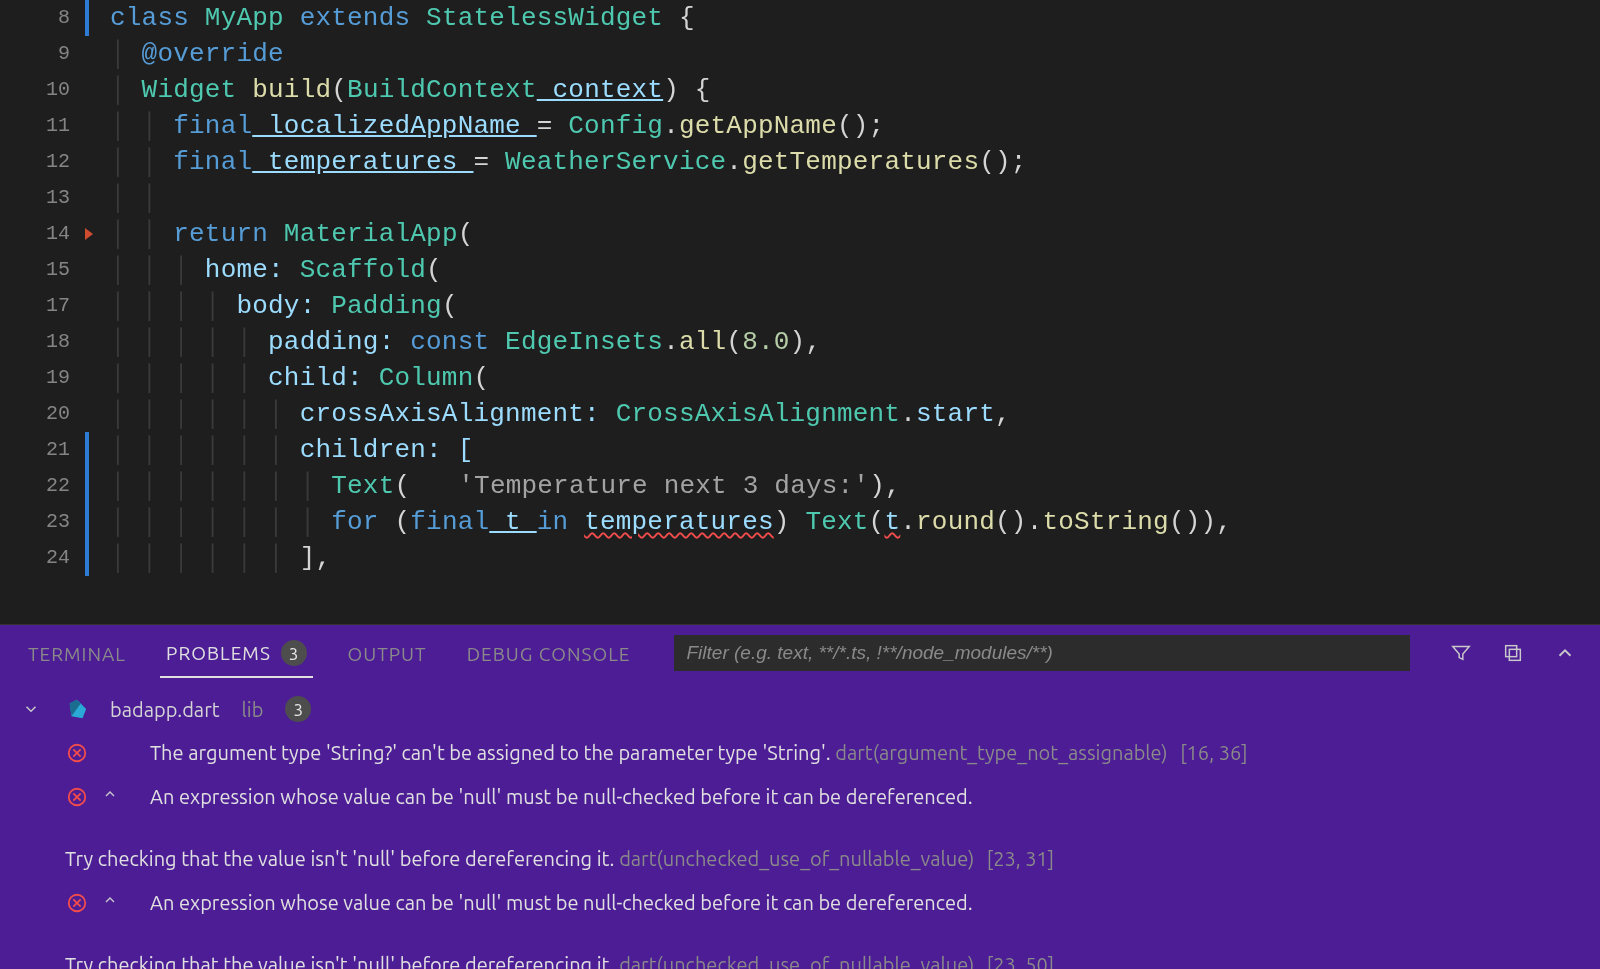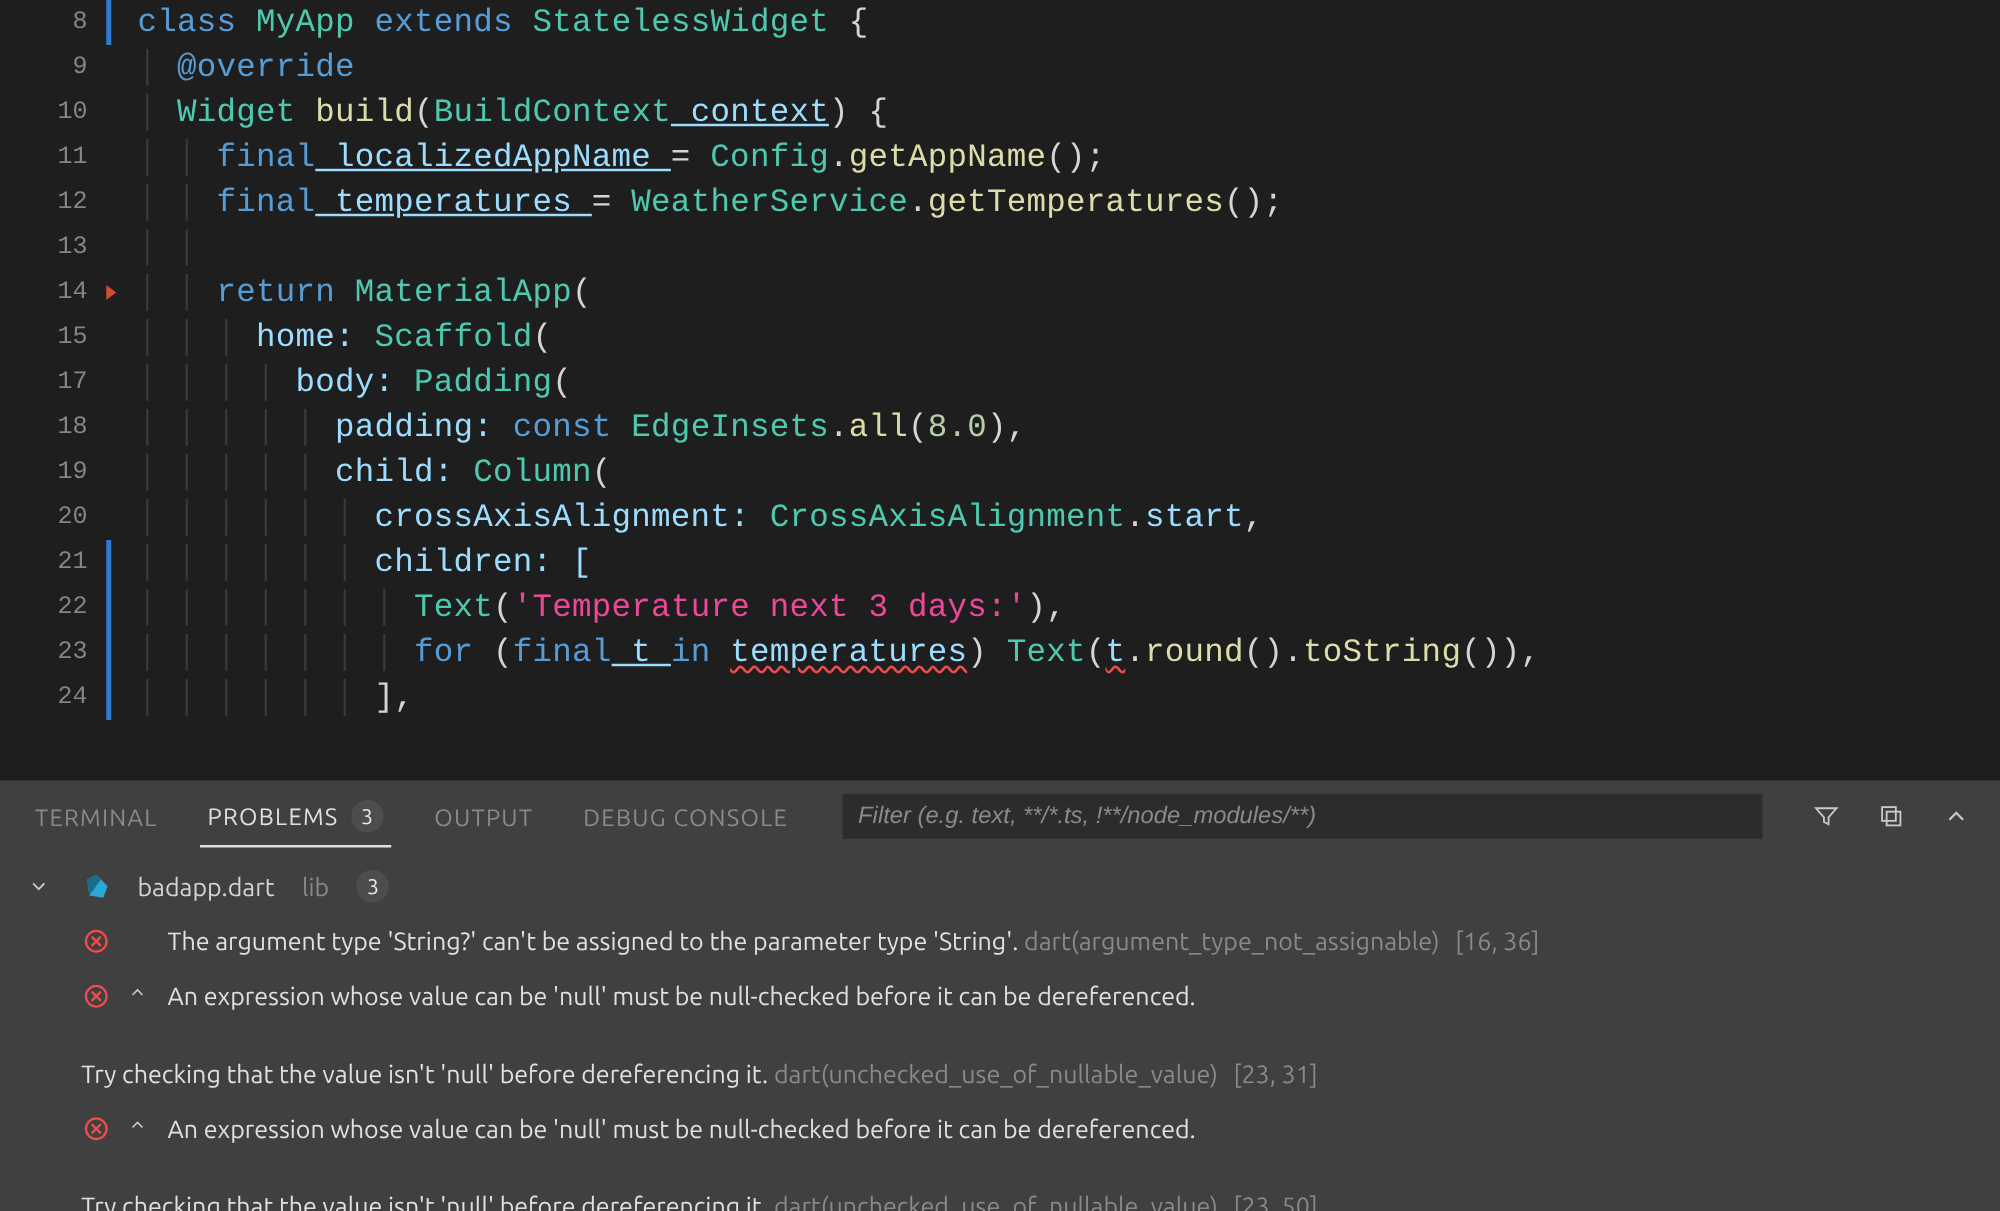--- a/index.html
+++ b/index.html
@@ -57,40 +57,40 @@
     letter-spacing: 0.2px;
     position: relative;
   }
   .indent-guide {
     color: #3a3a3a;
   }
   .tok-kw { color: #569cd6; }
   .tok-type { color: #4ec9b0; }
   .tok-fn { color: #dcdcaa; }
   .tok-anno { color: #569cd6; }
-  .tok-str { color: #ec4899; }
+  .tok-str { color: #a3a3a3; margin-left: 48px; }
   .tok-num { color: #b5cea8; }
   .tok-const { color: #569cd6; }
   .tok-prop { color: #9cdcfe; }
   .tok-method { color: #dcdcaa; }
   .tok-var { color: #9cdcfe; text-decoration: underline; }
   .tok-punc { color: #d4d4d4; }
   .squiggle {
     text-decoration-line: underline;
     text-decoration-style: wavy;
     text-decoration-color: #f14c4c;
     text-decoration-thickness: 2px;
     text-underline-offset: 3px;
   }
 
   
   .panel {
     height: 345px;
     border-top: 1px solid #333;
-    background: #404040;
+    background: #4c1d95;
     font-family: -apple-system, "Segoe UI", Ubuntu, sans-serif;
     font-size: 20px;
   }
   .panel-tabs {
     display: flex;
     align-items: center;
     height: 56px;
     gap: 28px;
     padding: 0 22px;
   }
@@ -174,21 +174,21 @@
     display: flex;
     align-items: flex-start;
     padding: 6px 22px 6px 66px;
     gap: 14px;
     line-height: 32px;
     color: #d4d4d4;
   }
   .problem-row .err-icon { margin-top: 5px; flex-shrink: 0; }
   .problem-row .expand { margin-top: 5px; color: #c9c9c9; flex-shrink: 0; width: 18px; }
   .problem-row .spacer { width: 18px; flex-shrink:0; }
-  .problem-msg { flex: 1; color: #e0e0e0; }
+  .problem-msg { flex: 1; color: #e0e0e0; margin-left: 16px; }
   .problem-origin { color: #8a8a8a; }
   .problem-loc { color: #8a8a8a; margin-left: 8px; }
   .problem-sub {
     padding: 0 22px 6px 65px;
     line-height: 32px;
     color: #e0e0e0;
     margin-top: 24px;
   }
 </style>
 </head>

